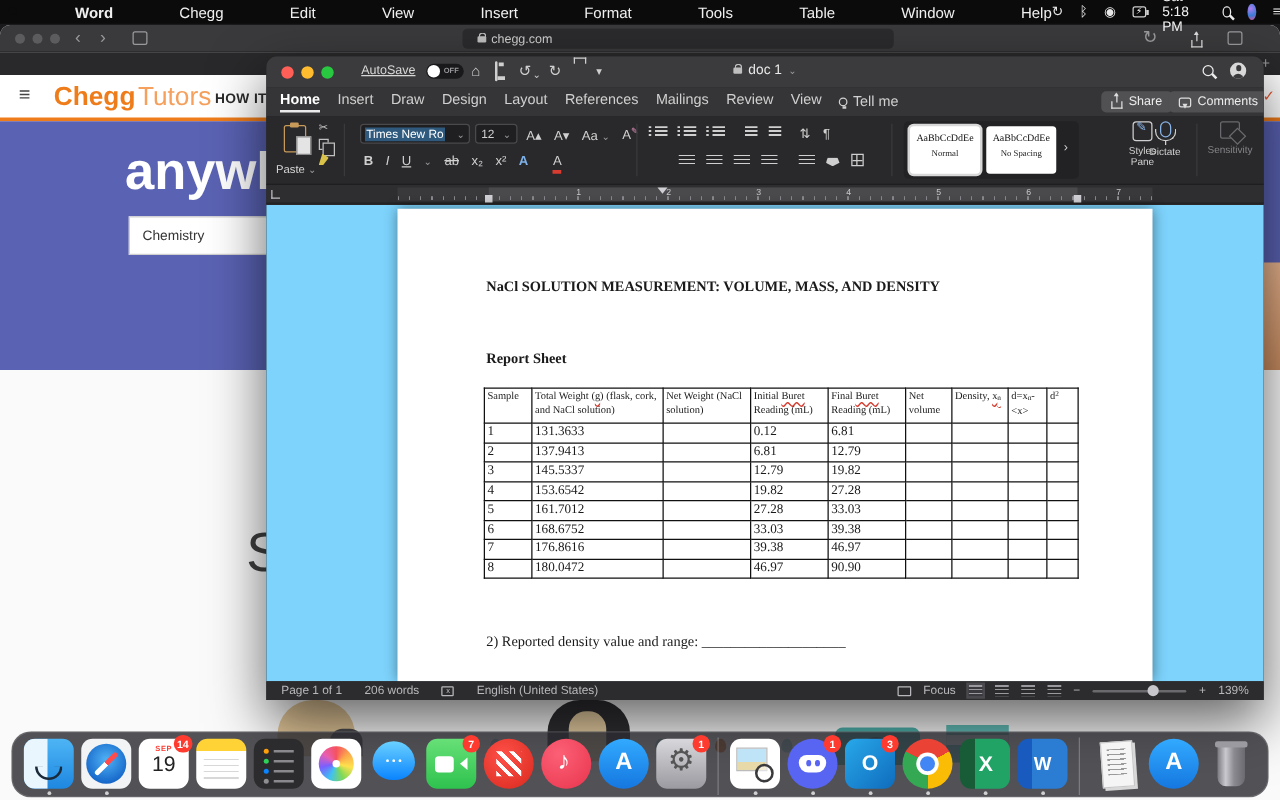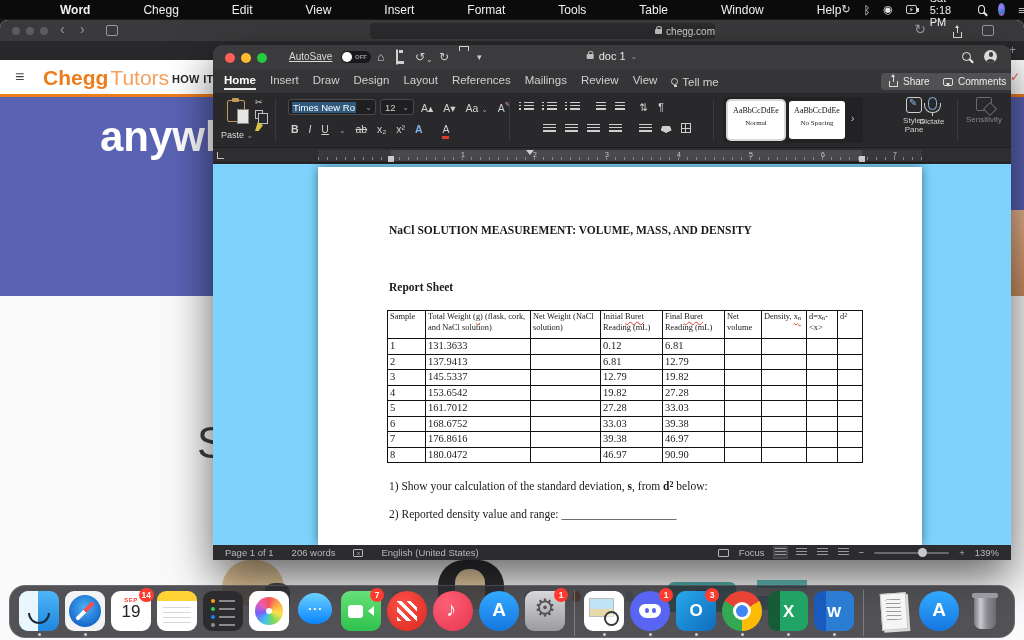--- a/index.html
+++ b/index.html
@@ -25,21 +25,21 @@
   .siri { width:13px; height:13px; border-radius:50%; background:radial-gradient(circle at 35% 30%,#b07df0,#3a7bd5 55%,#e0509b); }
 
   
   #browser { position:absolute; left:0; top:20px; width:1024px; height:620px; background:#fafafa;
     border-radius:8px 8px 0 0; z-index:10; overflow:hidden; }
   .b-chrome { position:absolute; left:0; top:0; width:100%; height:22px; background:#3a3a3c; border-bottom:1px solid #2a2a2c; }
   .tdot { position:absolute; top:7px; width:8px; height:8px; border-radius:50%; background:#5c5c5e; }
   .b-nav { position:absolute; top:1px; color:#9a9a9e; font-size:14px; }
   .b-sq { position:absolute; top:5px; width:12px; height:11px; border:1.4px solid #9a9a9e; border-radius:2px; }
   .urlbar { position:absolute; left:370px; top:3px; width:345px; height:16px; background:#2b2b2d; border-radius:4px;
-    color:#cfcfcf; font-size:10px; display:flex; align-items:center; justify-content:flex-end; gap:4px;padding-left:12px; }
+    color:#cfcfcf; font-size:10px; display:flex; align-items:center; justify-content:flex-start; gap:4px;padding-left:12px; }
   .lock { width:7px; height:5px; background:#bfbfbf; border-radius:1px; position:relative; display:inline-block; }
   .lock::before { content:''; position:absolute; top:-3px; left:1.2px; width:4px; height:3px; border:1.1px solid #bfbfbf; border-bottom:none; border-radius:3px 3px 0 0; }
   .b-tabstrip { position:absolute; left:0; top:22px; width:100%; height:18px; background:#29292b; color:#8e8e93; font-size:10px; }
   .b-tabtitle { position:absolute; left:218px; top:3px; width:170px; text-align:center; }
   .b-plus { position:absolute; right:8px; top:1px; font-size:12px; color:#9a9a9e; }
   .b-header { position:absolute; left:0; top:40px; width:100%; height:37px; background:#fff; border-bottom:3px solid #ef7c1a; }
   .hamburger { position:absolute; left:15px; top:8px; font-size:16px; color:#444; }
   .chegg-logo { position:absolute; left:43px; top:6px; font-size:21px; font-weight:bold; }
   .logo-1 { color:#ef7c1a; }
   .logo-2 { color:#f5a05c; font-weight:normal; margin-left:2px; }
@@ -305,20 +305,21 @@
     <div class="b-header">
       <span class="hamburger">≡</span>
       <div class="chegg-logo">
         <span class="logo-1">Chegg</span><span class="logo-2">Tutors</span>
       </div>
       <span class="chegg-nav">HOW IT W</span>
       <span class="header-check">✓</span>
     </div>
     <div class="hero">
       <div class="hero-text">anywhe</div>
+      <div class="subject-box">Chemistry</div>
       <div class="hero-person"></div>
     </div>
     <div class="section-s">S</div>
     <div class="il il-head1"></div>
     <div class="il il-head2"></div>
     <div class="il il-dot" style="left:352px"></div>
     <div class="il il-dot" style="left:372px"></div>
     <div class="il il-dot" style="left:392px"></div>
     <div class="il il-dot" style="left:524px"></div>
     <div class="il il-dot" style="left:548px"></div>
@@ -587,21 +588,20 @@
                 <td></td>
                 <td>46.97</td>
                 <td>90.90</td>
                 <td></td>
                 <td></td>
                 <td></td>
                 <td></td>
               </tr>
             </tbody>
         </table>
-        <div class="doc-line" style="top:313px"><span>1) Show your calculation of the standard deviation, </span><span class="b">s</span><span>, from </span><span class="b">d</span><span class="b sup">2</span><span> below:</span></div>
         <div class="doc-line" style="top:341px"><span>2) Reported density value and range: </span><span>____________________</span></div>
       </div>
     </div>
 
     <div class="w-statusbar">
       <span>Page 1 of 1</span>
       <span>206 words</span>
       <span class="proof"></span>
       <span>English (United States)</span>
       <div class="sb-right">

